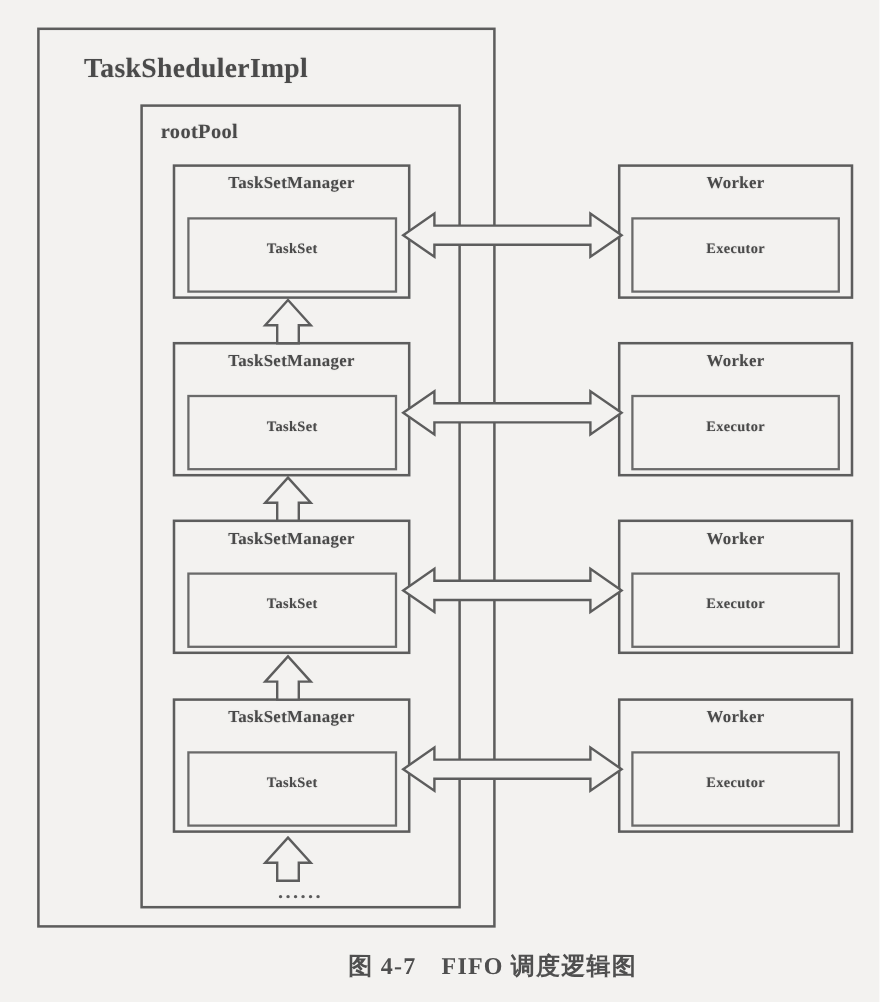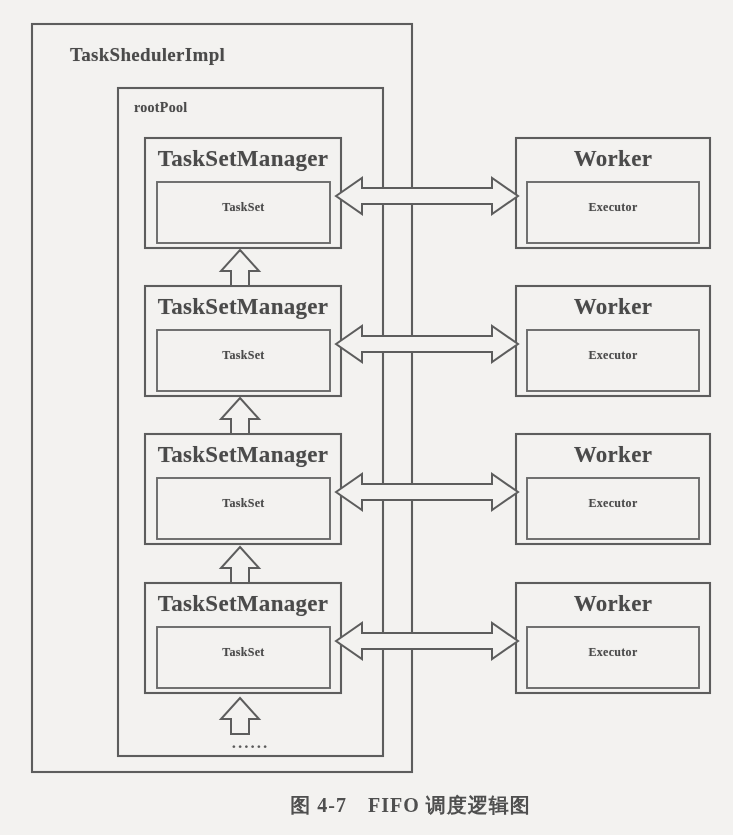--- a/index.html
+++ b/index.html
@@ -25,27 +25,27 @@
   .box-label {
     position: absolute;
     text-align: center;
     font-weight: bold;
     color: #4a4a4a;
     letter-spacing: 0.3px;
     white-space: nowrap;
     text-shadow: 0 0 1px rgba(90,90,90,0.35);
   }
   .lbl-outer {
-    font-size: 19px;
+    font-size: 23px;
   }
   .lbl-pool {
-    font-size: 14px;
+    font-size: 17px;
   }
   .lbl-node {
-    font-size: 23px;
+    font-size: 14px;
   }
   .lbl-inner {
     font-size: 12px;
   }
   #figure-caption {
     position: absolute;
     left: 0;
     top: 792px;
     width: 733px;
     text-align: center;

